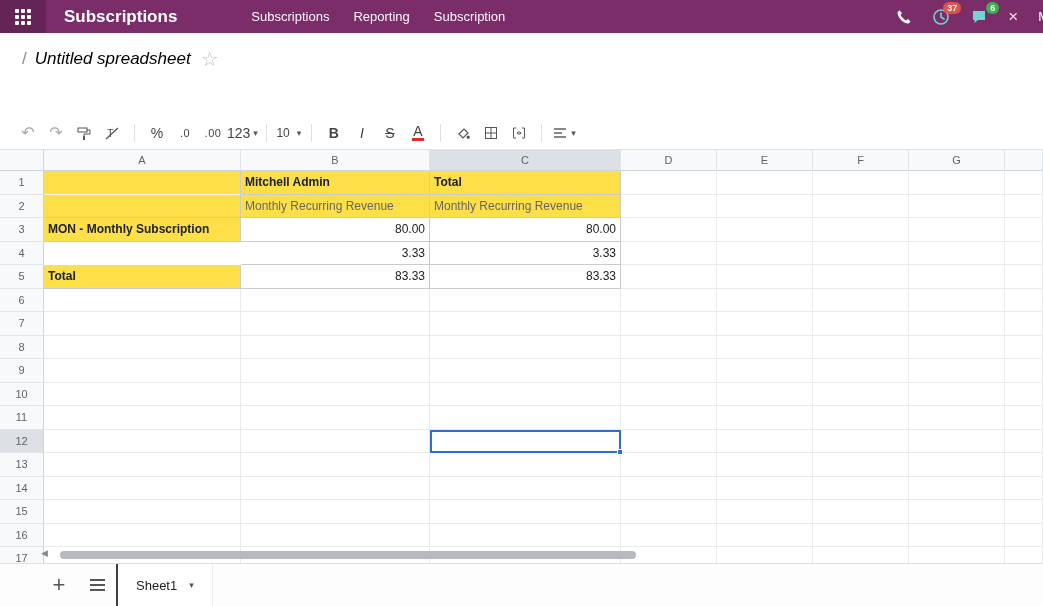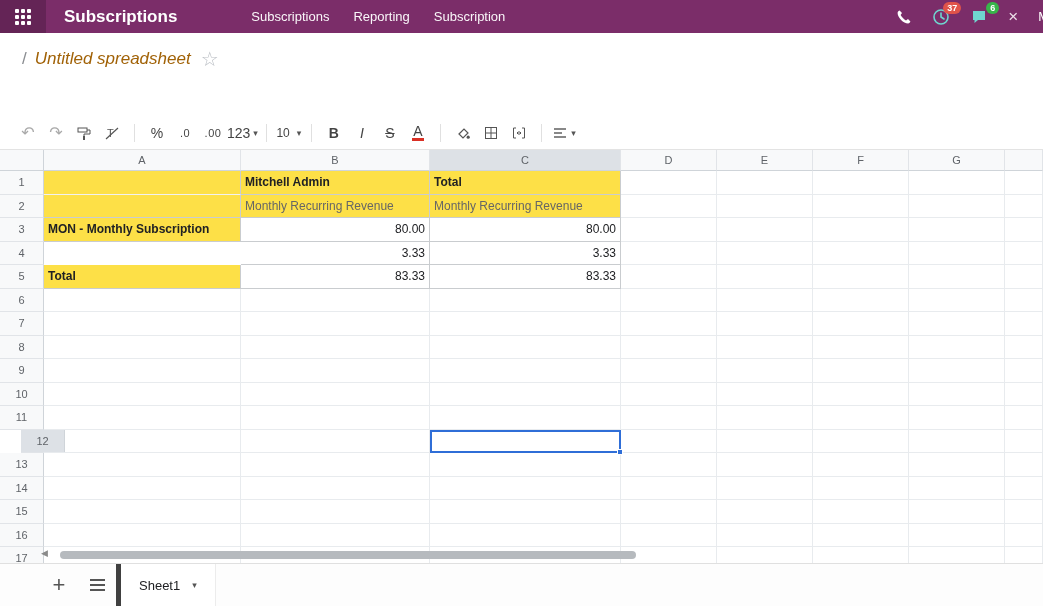--- a/index.html
+++ b/index.html
@@ -23,21 +23,21 @@
   .badge-red { background:#e0534a; }
   .badge-green { background:#38b44a; }
   .sys-close { font-size:17px; line-height:17px; color:rgba(255,255,255,.85); cursor:pointer; }
   .sys-user { font-size:13px; white-space:nowrap; cursor:pointer; }
 
   
   .breadcrumb { position:absolute; left:0; top:33px; width:1043px; height:52px; background:#fff;
                 display:flex; align-items:center; padding-left:14px; }
   .bc-link { font-size:17px; color:#564fa1; cursor:pointer; }
   .bc-sep { font-size:17px; color:#8a8d91; margin:0 8px; }
-  .bc-current { font-size:17px; font-style:italic; color:#a16207; cursor:text; }
+  .bc-current { font-size:17px; font-style:italic; color:#000000; cursor:text; }
   .bc-star { font-size:20px; color:#bcc0c6; margin-left:10px; cursor:pointer; }
 
   
   .menubar { position:absolute; left:0; top:85px; width:1043px; height:31px; background:#fff;
              display:flex; align-items:center; padding-left:4px; }
   .mbar-item { font-size:13px; color:#3c4043; padding:0 11px; cursor:pointer; }
 
   
   .toolbar { position:absolute; left:0; top:116px; width:1043px; height:34px; background:#fff;
              border-bottom:1px solid #e3e3e3; display:flex; align-items:center; padding-left:14px; }
@@ -79,21 +79,21 @@
                    border-radius:4px; z-index:8; cursor:grab; }
 
   
   .bottombar { position:absolute; left:0; top:563px; width:1043px; height:43px; background:#fdfdfd;
                border-top:1px solid #e0e0e0; display:flex; align-items:center; }
   .add-sheet { margin-left:46px; font-size:22px; color:#555; width:26px; text-align:center; cursor:pointer; }
   .sheet-list { margin-left:12px; display:inline-flex; flex-direction:column; gap:3px; cursor:pointer;
                 width:26px; align-items:center; }
   .sheet-list i { width:15px; height:2px; background:#555; display:block; }
   .sheet-tab { margin-left:6px; height:42px; display:flex; align-items:center; gap:9px; padding:0 18px;
-               background:#fff; border-left:5px solid #404040; border-right:1px solid #ececec;
+               background:#fff; border-left:2px solid #404040; border-right:1px solid #ececec;
                font-size:13px; color:#202124; cursor:pointer; }
   svg { display:block; }
 </style>
 </head>
 <body>
 
 <div class="page">
 
   <header class="topbar">
     <button class="apps-btn">
@@ -315,21 +315,21 @@
       <div class="cell" style="left: 1005px; top: 232.5px; width: 38px; height: 23.5px;"></div>
       <div class="rowhead" style="left: 0px; top: 256px; width: 44px; height: 23.5px;">11</div>
       <div class="cell" style="left: 44px; top: 256px; width: 197px; height: 23.5px;"></div>
       <div class="cell" style="left: 241px; top: 256px; width: 189px; height: 23.5px;"></div>
       <div class="cell" style="left: 430px; top: 256px; width: 191px; height: 23.5px;"></div>
       <div class="cell" style="left: 621px; top: 256px; width: 96px; height: 23.5px;"></div>
       <div class="cell" style="left: 717px; top: 256px; width: 96px; height: 23.5px;"></div>
       <div class="cell" style="left: 813px; top: 256px; width: 96px; height: 23.5px;"></div>
       <div class="cell" style="left: 909px; top: 256px; width: 96px; height: 23.5px;"></div>
       <div class="cell" style="left: 1005px; top: 256px; width: 38px; height: 23.5px;"></div>
-      <div class="rowhead hl" style="left: 0px; top: 279.5px; width: 44px; height: 23.5px; margin-left: 21px;">12</div>
+      <div class="rowhead hl" style="left: 0px; top: 279.5px; width: 44px; height: 23.5px;">12</div>
       <div class="cell" style="left: 44px; top: 279.5px; width: 197px; height: 23.5px;"></div>
       <div class="cell" style="left: 241px; top: 279.5px; width: 189px; height: 23.5px;"></div>
       <div class="cell" style="left: 430px; top: 279.5px; width: 191px; height: 23.5px;"></div>
       <div class="cell" style="left: 621px; top: 279.5px; width: 96px; height: 23.5px;"></div>
       <div class="cell" style="left: 717px; top: 279.5px; width: 96px; height: 23.5px;"></div>
       <div class="cell" style="left: 813px; top: 279.5px; width: 96px; height: 23.5px;"></div>
       <div class="cell" style="left: 909px; top: 279.5px; width: 96px; height: 23.5px;"></div>
       <div class="cell" style="left: 1005px; top: 279.5px; width: 38px; height: 23.5px;"></div>
       <div class="rowhead" style="left: 0px; top: 303px; width: 44px; height: 23.5px;">13</div>
       <div class="cell" style="left: 44px; top: 303px; width: 197px; height: 23.5px;"></div>

